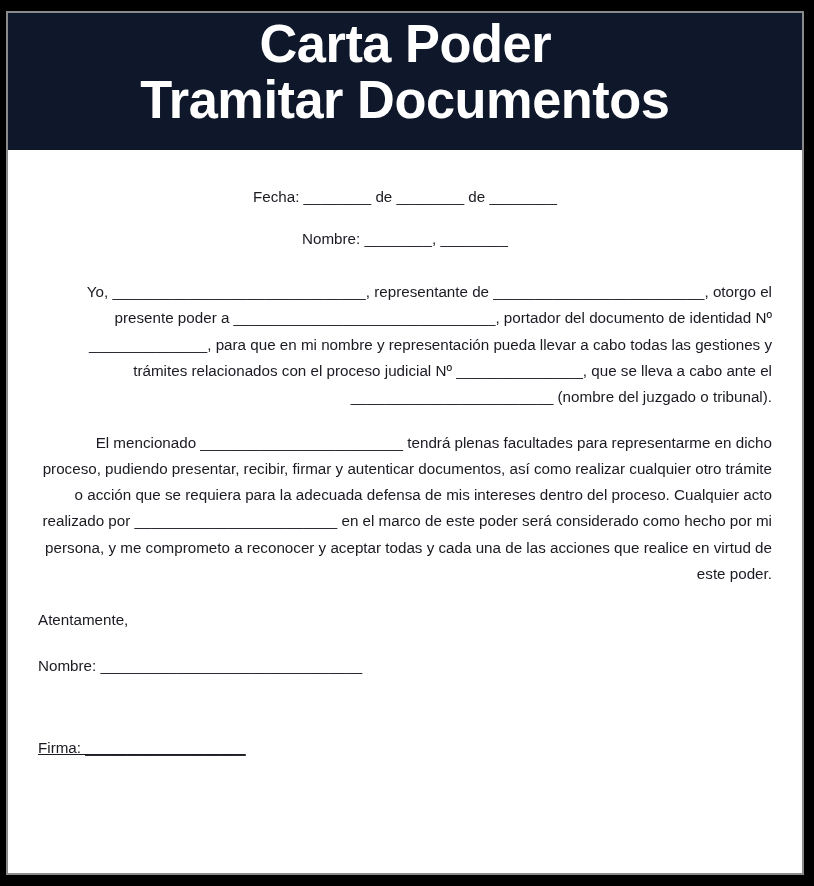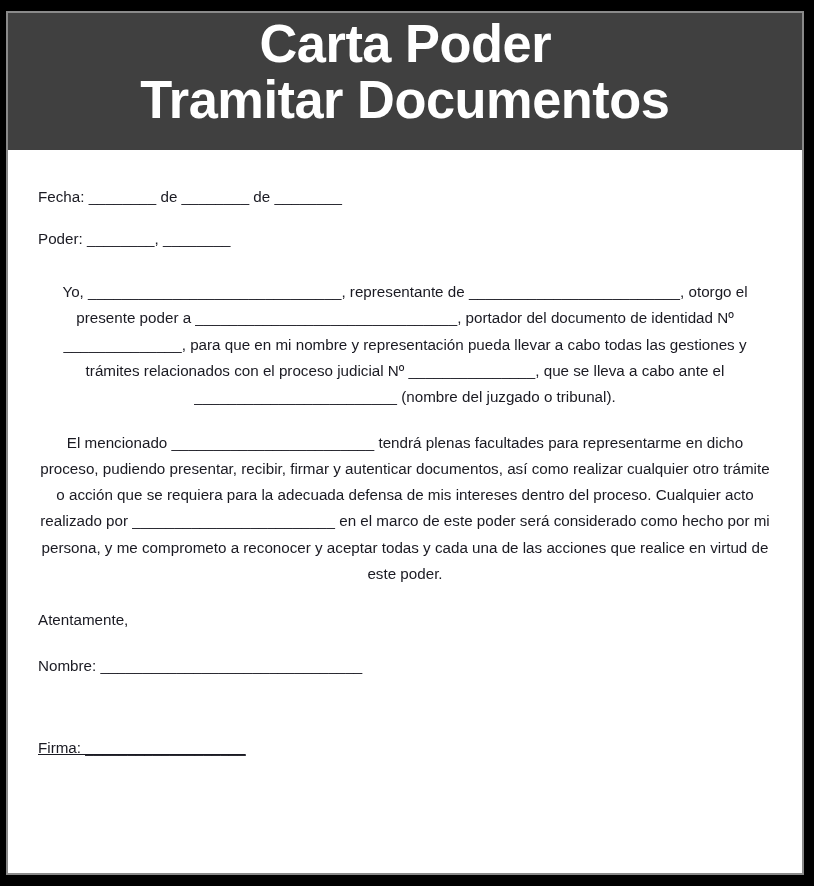--- a/index.html
+++ b/index.html
@@ -37,21 +37,21 @@
     overflow: hidden;
   }
 
   
   #title-banner {
     position: absolute;
     left: 0;
     top: 0;
     width: 100%;
     height: 137px;
-    background: #404040;
+    background: #0f172a;
     display: flex;
     flex-direction: column;
     align-items: center;
     justify-content: center;
     box-sizing: border-box;
     padding-bottom: 20px;
   }
   .banner-line {
     color: #ffffff;
     font-weight: bold;
@@ -82,25 +82,26 @@
     box-sizing: border-box;
     color: #1a1a22;
     font-size: 15.2px;
     line-height: 1.72;
     font-family: "Liberation Sans", sans-serif;
   }
 
   .meta-line {
     margin: 0 0 16px 0;
     white-space: nowrap;
+    text-align: center;
   }
 
   .para {
     margin: 0 0 20px 0;
-    text-align: center;
+    text-align: right;
   }
 
   #para-yo { margin-top: 27px; }
 
   .closing-line {
     margin: 16px 0 20px 0;
     white-space: nowrap;
   }
 
   #line-nombre { margin-bottom: 56px; }
@@ -115,21 +116,21 @@
 
     <div id="title-banner">
       <div class="banner-line" id="banner-line-1">Carta Poder</div>
       <div class="banner-line" id="banner-line-2">Tramitar Documentos</div>
     </div>
 
     <div id="doc-body">
 
       <div class="meta-line" id="line-fecha">Fecha: ________ de ________ de ________</div>
 
-      <div class="meta-line" id="line-lugar">Poder: ________, ________</div>
+      <div class="meta-line" id="line-lugar">Nombre: ________, ________</div>
 
       <p class="para" id="para-yo">Yo, ______________________________, representante de _________________________, otorgo el presente poder a _______________________________, portador del documento de identidad Nº ______________, para que en mi nombre y representación pueda llevar a cabo todas las gestiones y trámites relacionados con el proceso judicial Nº _______________, que se lleva a cabo ante el ________________________ (nombre del juzgado o tribunal).</p>
 
       <p class="para" id="para-powers">El mencionado ________________________ tendrá plenas facultades para representarme en dicho proceso, pudiendo presentar, recibir, firmar y autenticar documentos, así como realizar cualquier otro trámite o acción que se requiera para la adecuada defensa de mis intereses dentro del proceso. Cualquier acto realizado por ________________________ en el marco de este poder será considerado como hecho por mi persona, y me comprometo a reconocer y aceptar todas y cada una de las acciones que realice en virtud de este poder.</p>
 
 
       <div class="closing-line" id="line-atentamente">Atentamente,</div>
 
       <div class="closing-line" id="line-nombre">Nombre: _______________________________</div>
 

